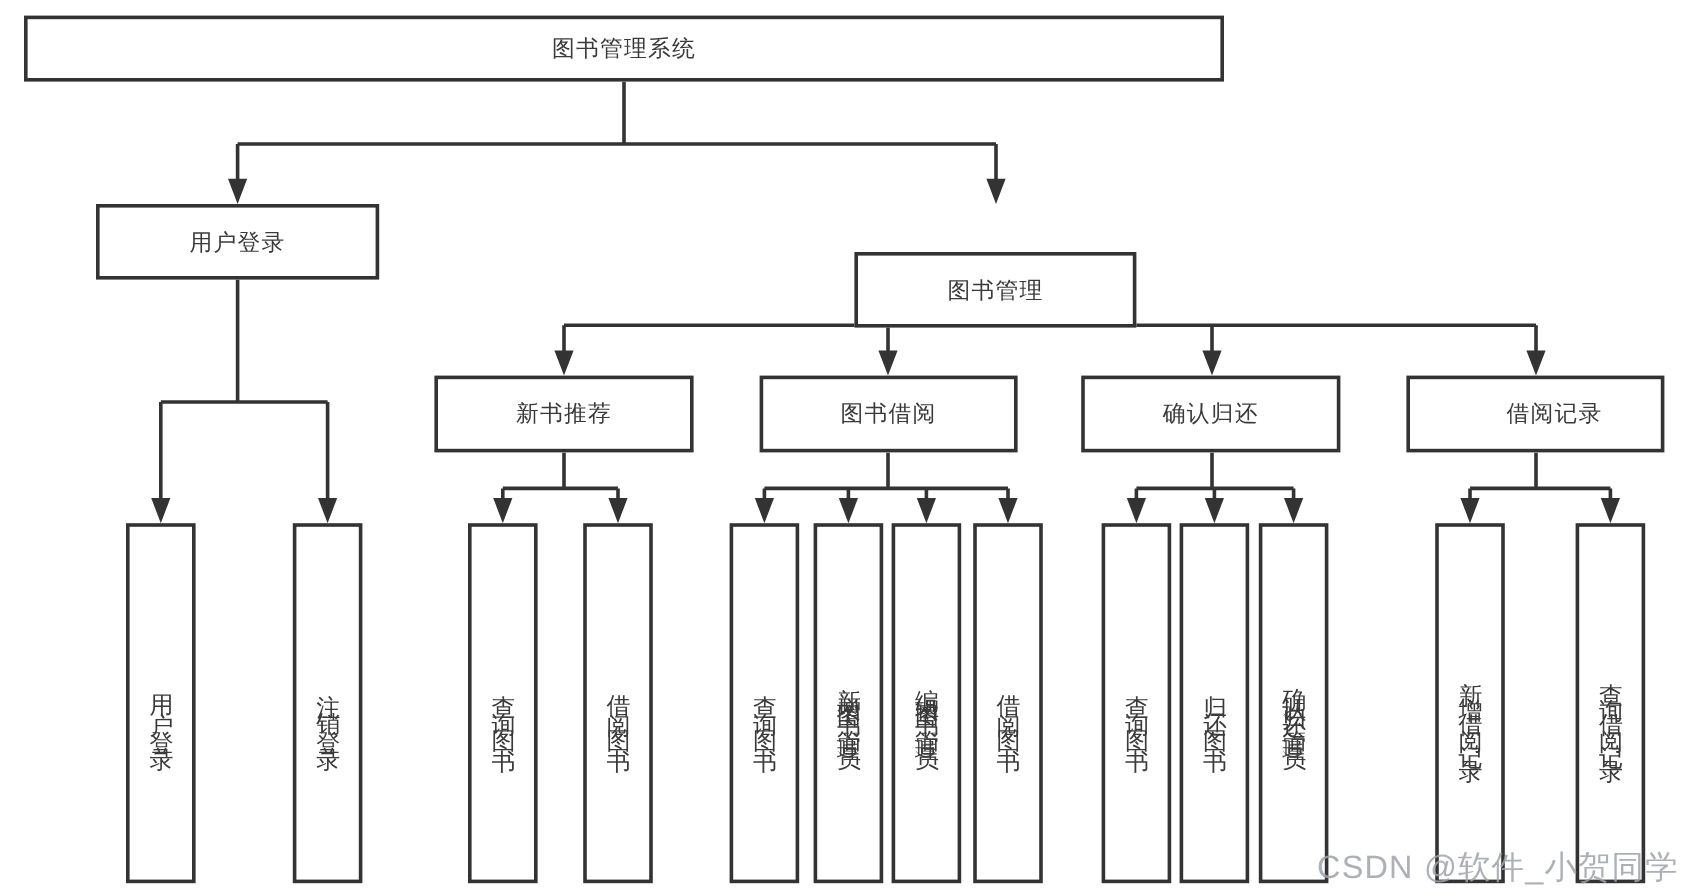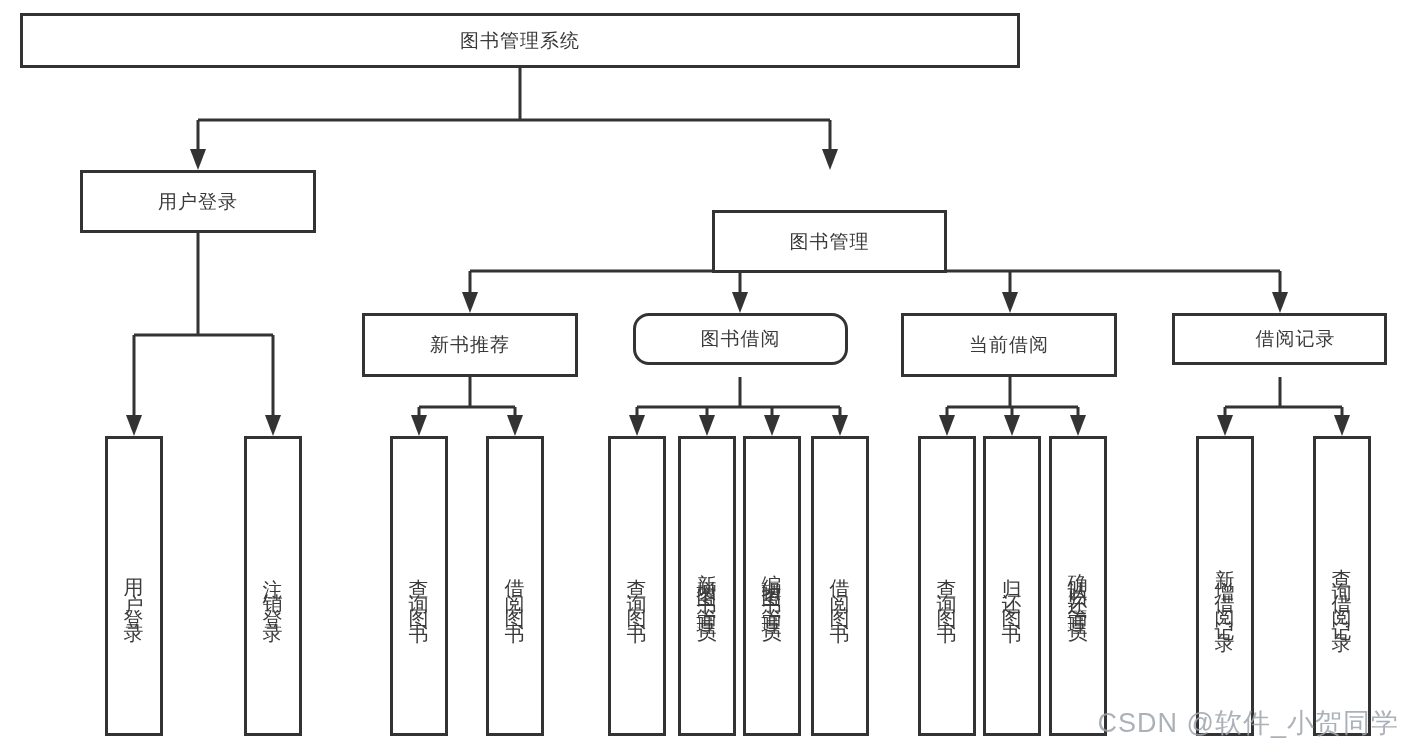--- a/index.html
+++ b/index.html
@@ -108,23 +108,23 @@
       <polygon points="1342,436 1334,415 1350,415"></polygon>
     </g>
   </svg>
 
   <div class="node hnode root-node" style="left:20px; top:13px; width:1000px; height:55px;">图书管理系统</div>
 
   <div class="node hnode" style="left:80px; top:170px; width:236px; height:63px;">用户登录</div>
   <div class="node hnode" style="left:712px; top:170px; width:235px; height:63px;margin-top:40px;">图书管理</div>
 
   <div class="node hnode" style="left:362px; top:313px; width:216px; height:64px;">新书推荐</div>
-  <div class="node hnode" style="left:633px; top:313px; width:215px; height:52px;border-radius:16px;">图书借阅</div>
-  <div class="node hnode" style="left:901px; top:313px; width:216px; height:64px;">当前借阅</div>
-  <div class="node hnode" style="left:1172px; top:313px; width:215px; height:52px;padding-left:32px;">借阅记录</div>
+  <div class="node hnode" style="left:633px; top:313px; width:215px; height:64px;">图书借阅</div>
+  <div class="node hnode" style="left:901px; top:313px; width:216px; height:64px;">确认归还</div>
+  <div class="node hnode" style="left:1172px; top:313px; width:215px; height:64px;padding-left:32px;">借阅记录</div>
 
   <div class="node leaf" style="left:105px; top:436px; width:58px; height:300px;">
     <span>用户登录</span>
   </div>
   <div class="node leaf" style="left:244px; top:436px; width:58px; height:300px;">
     <span>注销登录</span>
   </div>
 
   <div class="node leaf" style="left:390px; top:436px; width:58px; height:300px;">
     <span>查询图书</span>

